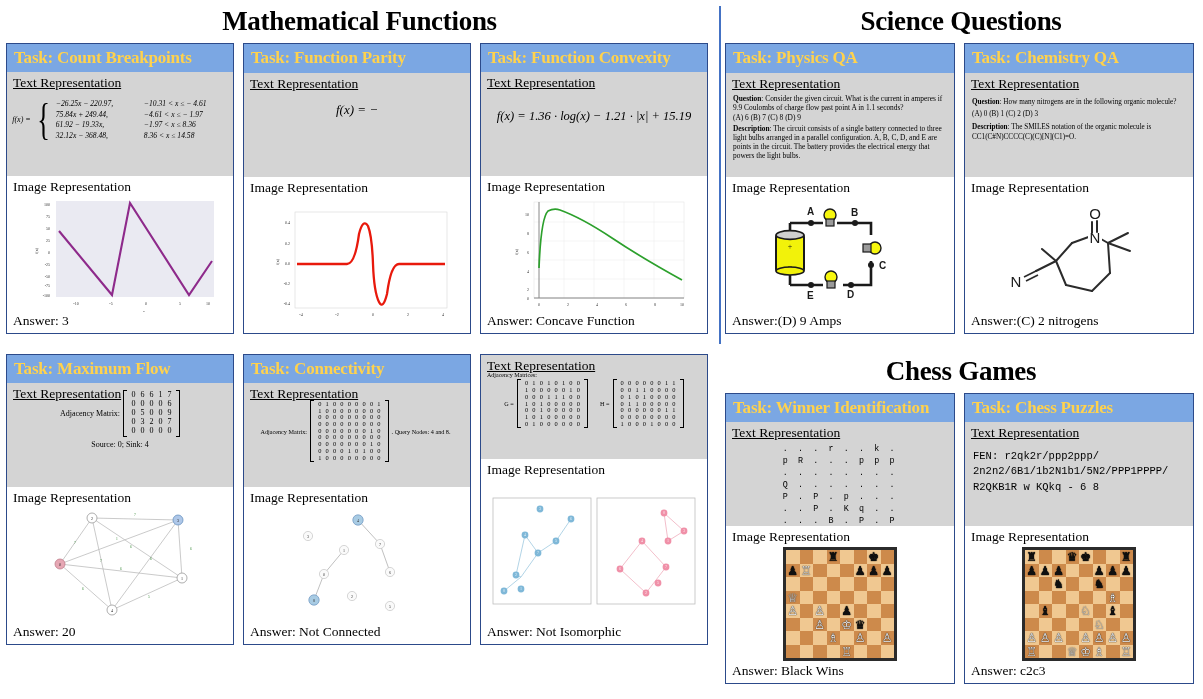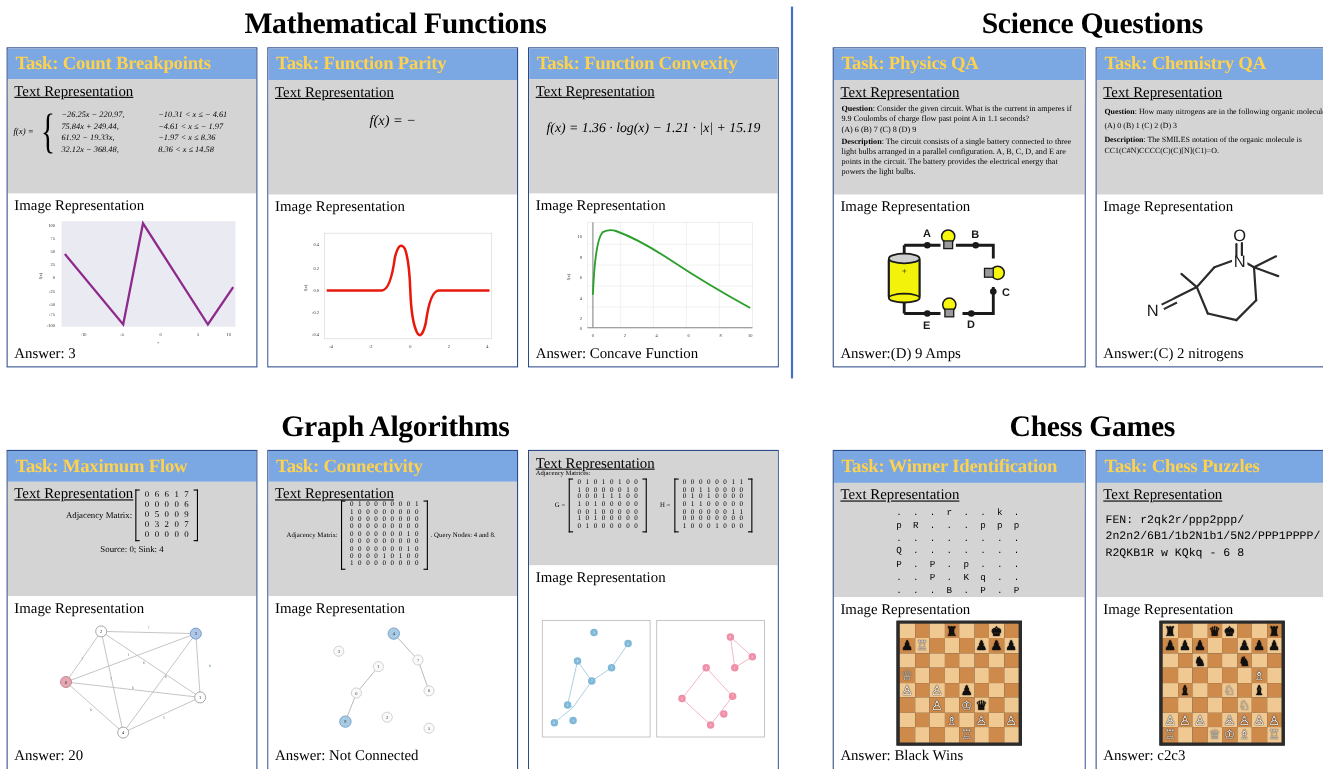--- a/index.html
+++ b/index.html
@@ -11,21 +11,21 @@
     overflow:hidden;
     position:relative;
   }
   .divider-v {
     position:absolute; left:719px; top:6px; width:2px; height:338px;
     background:#4472c4;
   }
   .grid {
     display:grid;
     grid-template-columns: 719px 484px;
-    width:1037px; height:699px;gap:32px;
+    width:1037px; height:699px;
   }
   .quadrant { padding:4px 6px 0 6px; }
   .section-title {
     text-align:center;
     font-family:"Liberation Serif", serif;
     font-weight:bold;
     font-size:27px;
     letter-spacing:-0.3px;
     margin:2px 0 6px 0;
     color:#000;
@@ -386,21 +386,20 @@
             </svg>
           </div>
           <div class="answer">Answer:(C) 2 nitrogens</div>
         </div>
       </div>
 
     </div>
   </div>
 
   <div class="quadrant q-left">
-    <div class="section-title">Graph Algorithms</div>
     <div class="cards">
 
       <div class="card">
         <div class="card-header">Task: Maximum Flow</div>
         <div class="text-rep">
           <div class="sec-label">Text Representation</div>
           <div class="center-row" style="margin-top:-14px">
             <span class="mlabel">Adjacency Matrix:</span>
             <span class="matrix">
               <span class="mbrk l"></span>
@@ -872,20 +871,21 @@
                   <text x="88" y="35">3</text>
                   <text x="72" y="45">1</text>
                 <text x="46" y="45">4</text>
                   <text x="24" y="73">6</text>
                   <text x="70" y="71">7</text>
                 <text x="62" y="87">5</text>
                   <text x="50" y="97">2</text>
               </g>
             </svg>
           </div>
+          <div class="answer">Answer: Not Isomorphic</div>
         </div>
       </div>
 
     </div>
   </div>
 
   <div class="quadrant q-right">
     <div class="section-title">Chess Games</div>
     <div class="cards">
 

